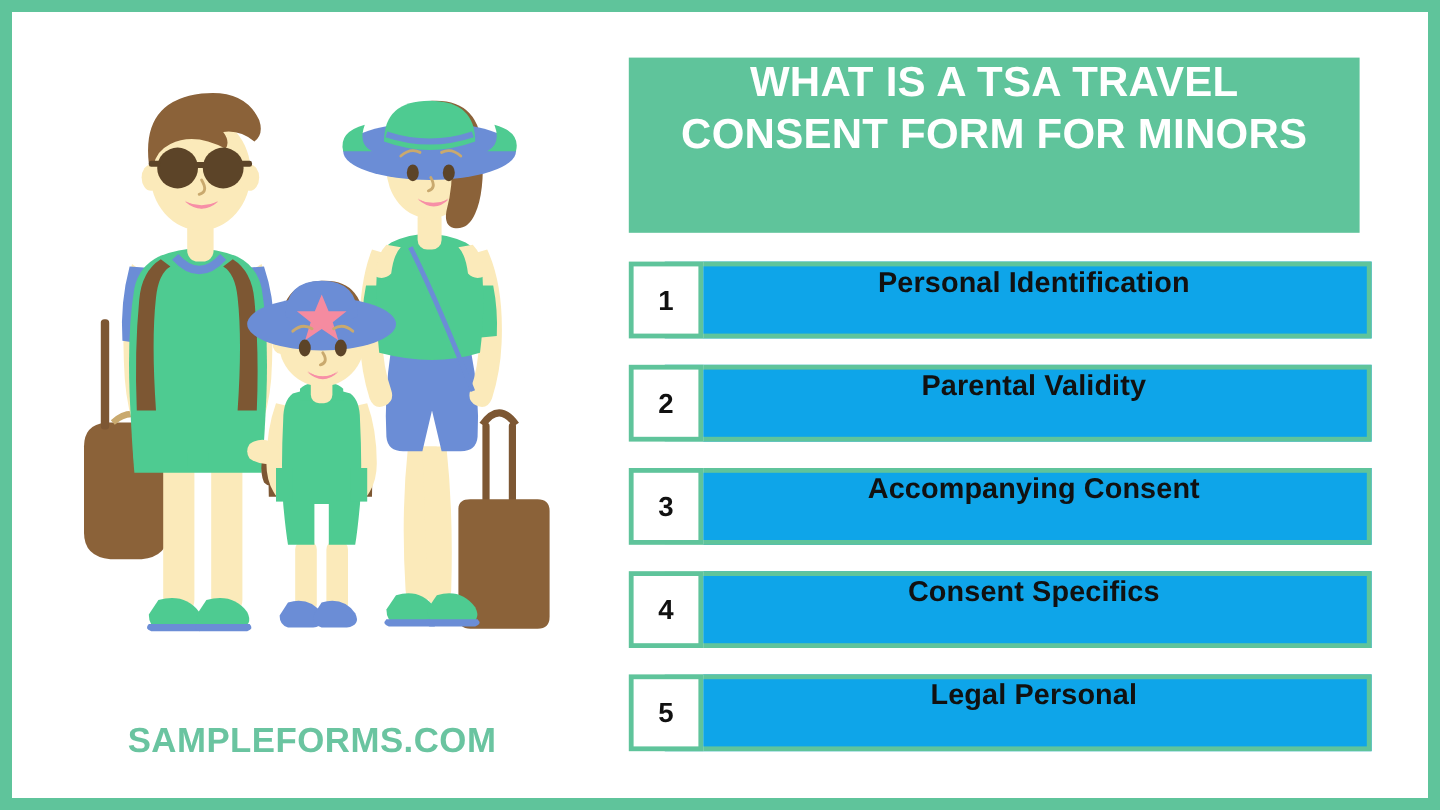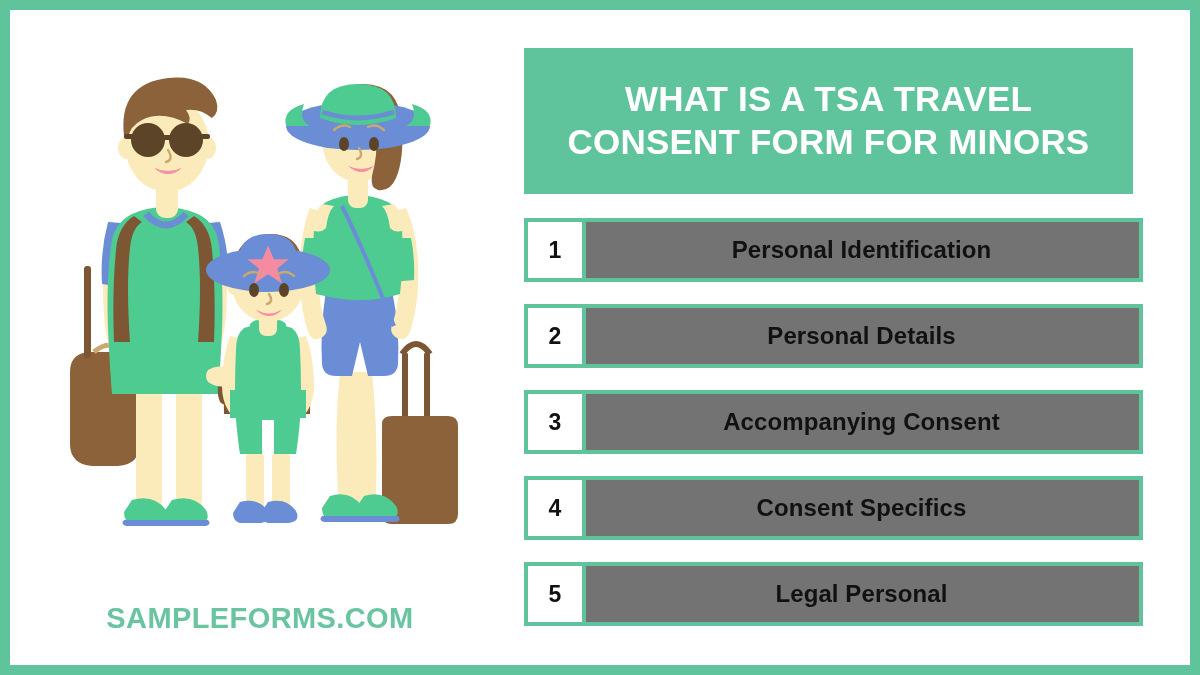--- a/index.html
+++ b/index.html
@@ -69,21 +69,21 @@
   }
 
   #title-block {
     position: absolute;
     left: 0;
     top: 38px;
     width: 609px;
     height: 146px;
     background: #5fc49b;
     display: flex;
-    align-items: center;
+    align-items: flex-start;
     justify-content: center;
     box-sizing: border-box;
     padding: 0 22px;
   }
   #title-text {
     color: #ffffff;
     font-size: 35px;
     font-weight: bold;
     line-height: 1.22;
     text-align: center;
@@ -105,24 +105,24 @@
   }
   .item-row:last-child { margin-bottom: 0; }
 
   .item-bar {
     position: absolute;
     left: 30px;
     top: 0;
     right: 0;
     height: 64px;
     border: 4px solid #5fc49b;
-    background: #737373;
+    background: #0ea5e9;
     box-sizing: border-box;
     display: flex;
-    align-items: center;
+    align-items: flex-start;
     justify-content: center;
     padding-left: 34px;
     padding-right: 8px;
   }
   .item-label {
     color: #111111;
     font-size: 24px;
     font-weight: bold;
     letter-spacing: 0.1px;
     white-space: nowrap;
@@ -360,21 +360,21 @@
           <div class="item-bar">
             <span class="item-label">Personal Identification</span>
           </div>
           <div class="item-number-box">
             <span class="item-number">1</span>
           </div>
         </div>
 
         <div class="item-row">
           <div class="item-bar">
-            <span class="item-label">Personal Details</span>
+            <span class="item-label">Parental Validity</span>
           </div>
           <div class="item-number-box">
             <span class="item-number">2</span>
           </div>
         </div>
 
         <div class="item-row">
           <div class="item-bar">
             <span class="item-label">Accompanying Consent</span>
           </div>

